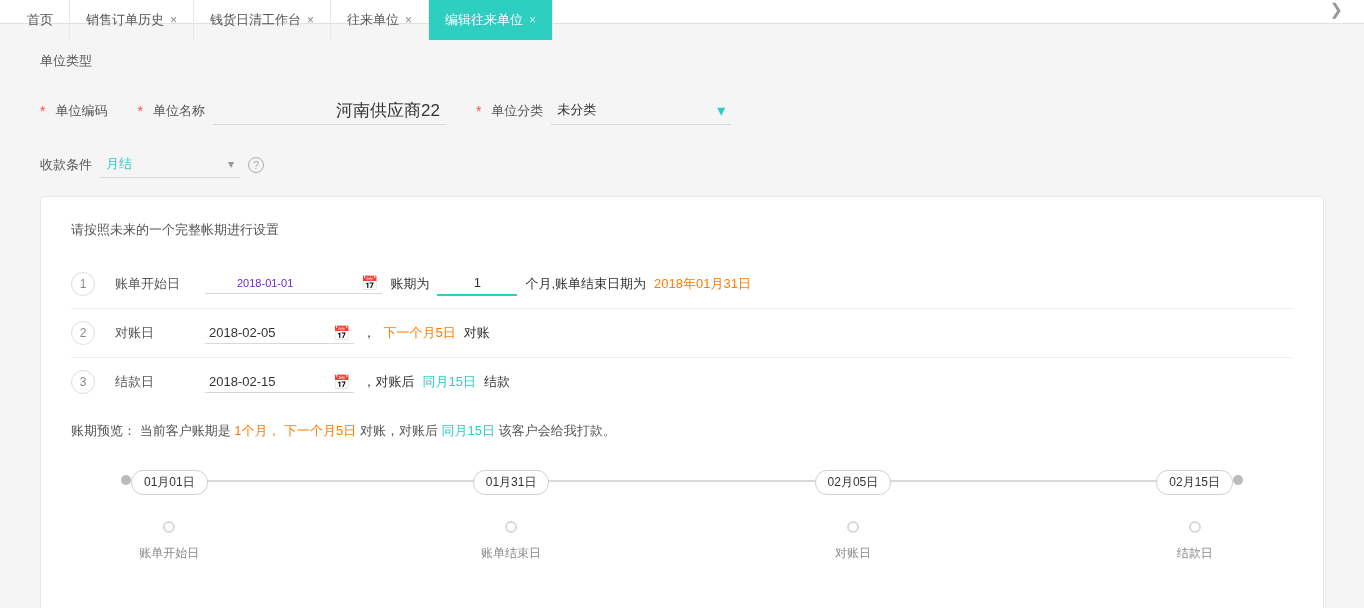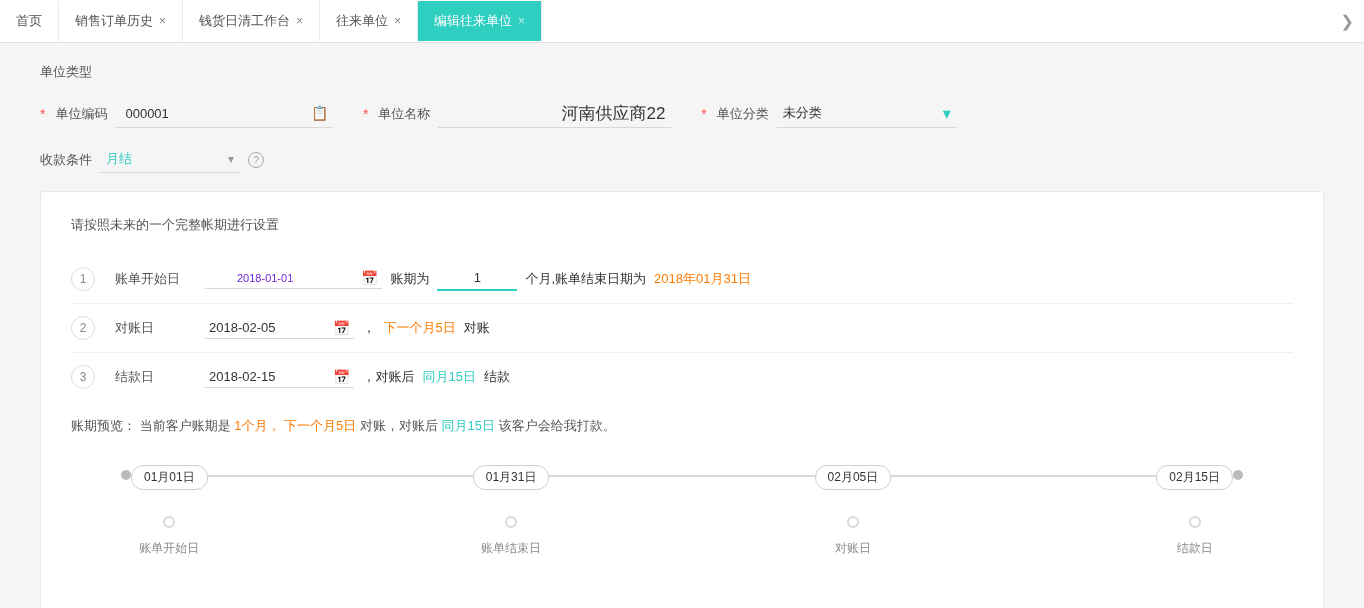--- a/index.html
+++ b/index.html
@@ -1,25 +1,25 @@
 <!DOCTYPE html>
 <html><head>
   <meta charset="utf-8">
   <style>
     * { box-sizing: border-box; margin: 0; padding: 0; }
     body { font-family: 'Microsoft YaHei', 'PingFang SC', Arial, sans-serif; font-size: 14px; background: #f5f5f5; color: #333; }
 
     
     .tabs-bar {
       display: flex;
-      align-items: center;
+      align-items: flex-start;
       background: #fff;
       border-bottom: 1px solid #e0e0e0;
-      height: 43px;
-      padding: 0 0;
+      height: 24px;
+      padding: 0 11px;
     }
     .tab {
       display: flex;
       align-items: center;
       padding: 0 16px;
       height: 40px;
       cursor: pointer;
       font-size: 13px;
       color: #555;
       border-right: 1px solid #e8e8e8;
@@ -56,20 +56,21 @@
       display: flex;
       align-items: center;
       margin-bottom: 18px;
       gap: 30px;
       flex-wrap: wrap;
     }
     .form-field {
       display: flex;
       align-items: center;
       gap: 8px;
+      margin-top: 8px;
     }
     .form-label {
       color: #555;
       white-space: nowrap;
       font-size: 13px;
     }
     .required-star {
       color: #ff4d4f;
       margin-right: 2px;
     }
@@ -349,24 +350,20 @@
     <div class="form-field">
       <span class="form-label">单位类型</span>
     </div>
   </div>
 
   <div class="form-row">
 
     <div class="form-field">
       <span class="required-star">*</span>
       <span class="form-label">单位编码</span>
-      <div class="input-with-icon">
-        <input type="text" class="input-field" style="border: none;" value="000001">
-        <span class="calendar-icon">📋</span>
-      </div>
     </div>
 
     <div class="form-field">
       <span class="required-star">*</span>
       <span class="form-label">单位名称</span>
       <input type="text" class="unit-name-input" value="河南供应商22" style="">
     </div>
 
     <div class="form-field">
       <span class="required-star">*</span>

